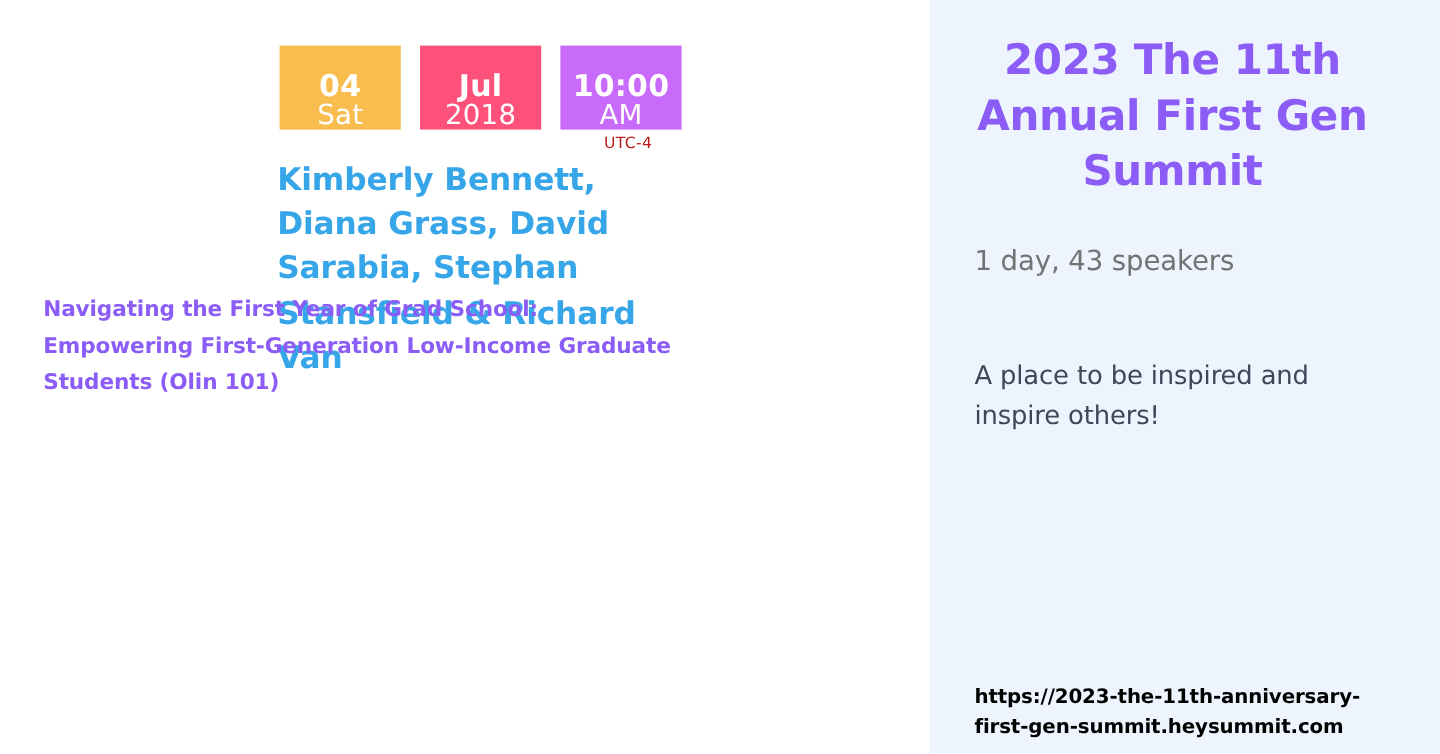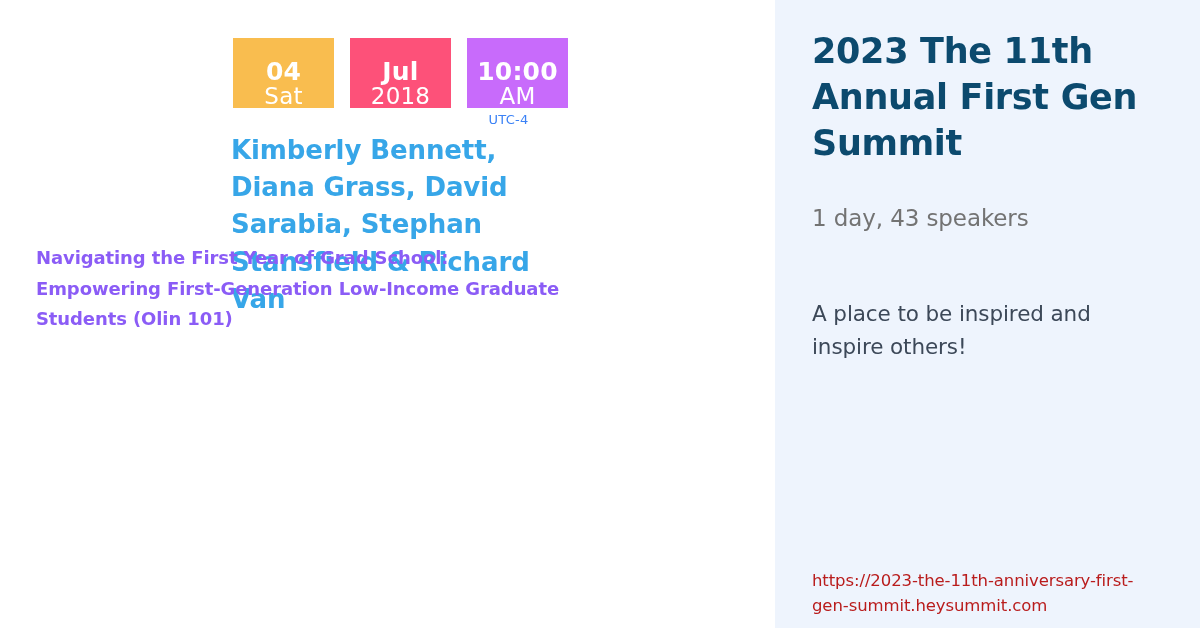--- a/index.html
+++ b/index.html
@@ -62,27 +62,27 @@
     font-weight: 400;
     letter-spacing: 0.2px;
   }
 
   .badge-day   { background: #f9bd4f; }
   .badge-month { background: #fd5179; }
   .badge-time  { background: #c86bfb; }
 
   .tz-label {
     position: absolute;
-    left: 458px;
+    left: 473px;
     top: 112px;
     width: 101px;
     text-align: center;
     font-size: 13px;
     font-weight: 400;
-    color: #3b82f6;
+    color: #b91c1c;
     letter-spacing: 0.3px;
   }
 
   .speakers {
     position: absolute;
     left: 231px;
     top: 132px;
     width: 344px;
     font-size: 26px;
     font-weight: 700;
@@ -113,22 +113,23 @@
   }
 
   .summit-name {
     position: absolute;
     left: 37px;
     top: 28px;
     width: 330px;
     font-size: 35px;
     font-weight: 700;
     line-height: 1.32;
-    color: #0c4a6e;
+    color: #8b5cf6;
     letter-spacing: -0.3px;
+    text-align: center;
   }
 
   .summit-stats {
     position: absolute;
     left: 37px;
     top: 204px;
     width: 340px;
     font-size: 23px;
     font-weight: 400;
     line-height: 1.3;
@@ -147,23 +148,23 @@
     color: #3c4858;
     letter-spacing: -0.1px;
   }
 
   .summit-url {
     position: absolute;
     left: 37px;
     bottom: 10px;
     width: 340px;
     font-size: 16.5px;
-    font-weight: 400;
+    font-weight: 700;
     line-height: 1.48;
-    color: #b91c1c;
+    color: #000000;
     letter-spacing: -0.1px;
     text-decoration: none;
   }
 </style>
 </head>
 <body>
 
 <div class="page">
 
   <div class="left-panel">

